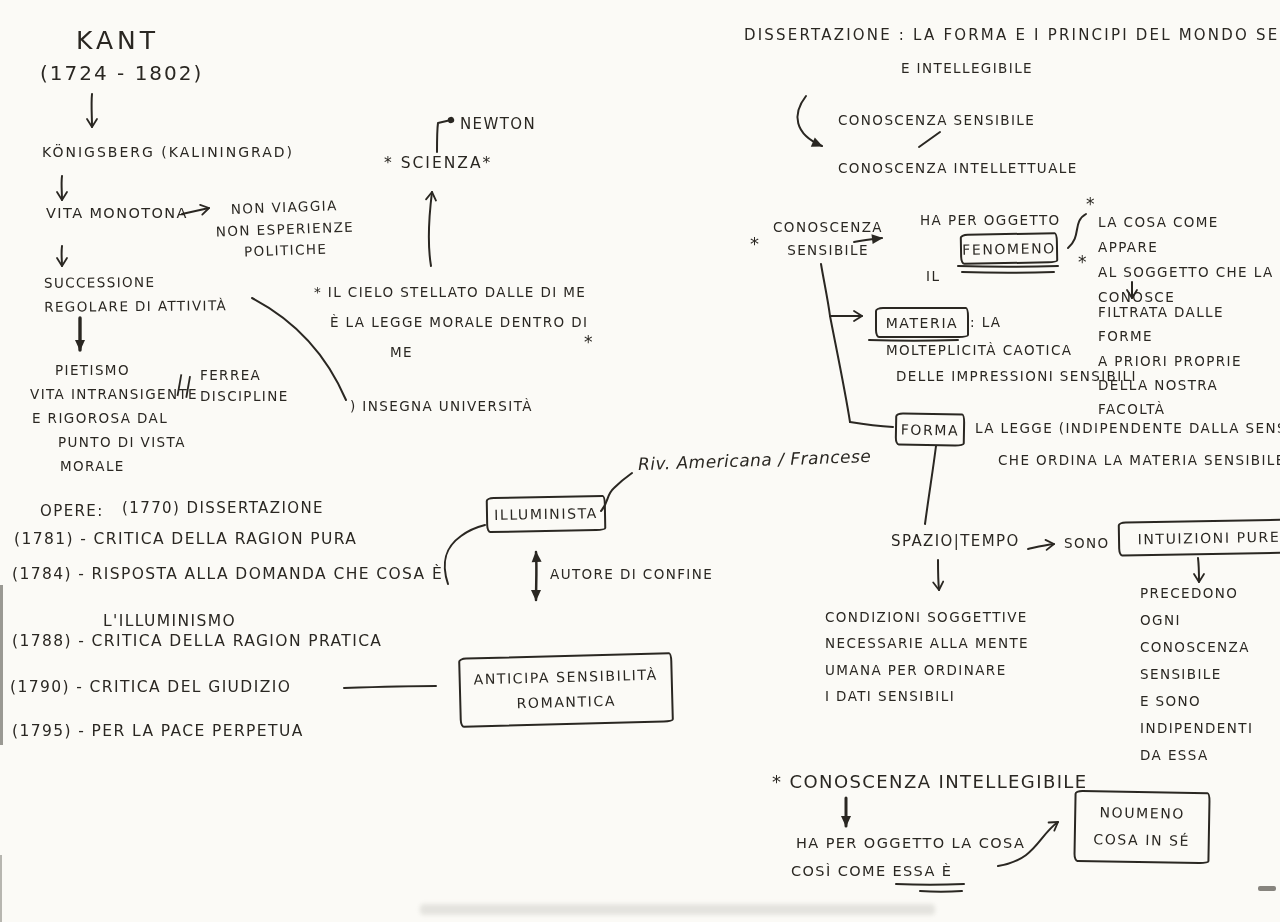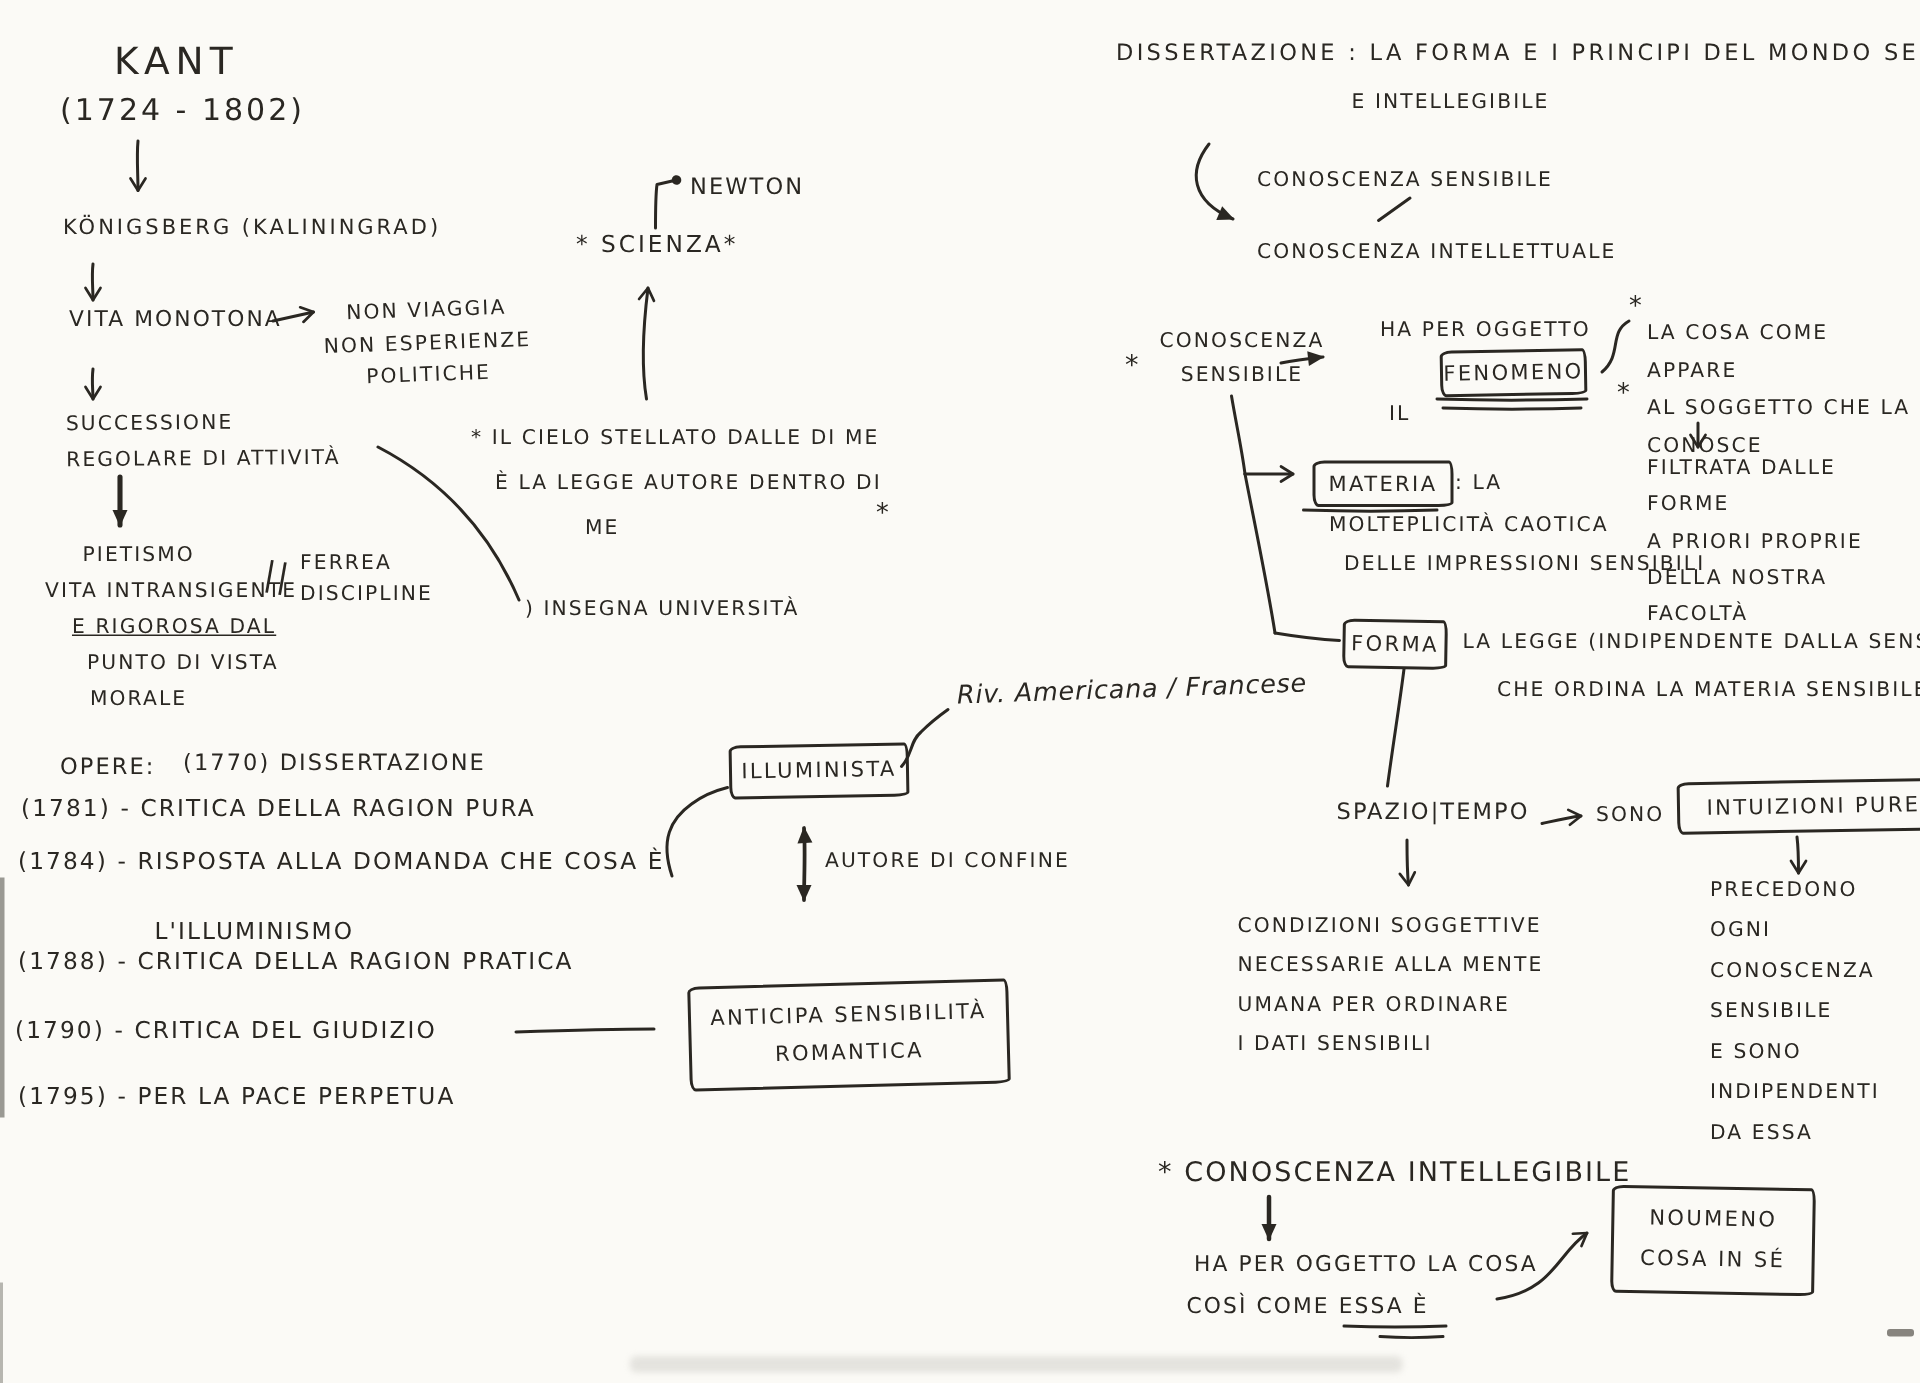--- a/index.html
+++ b/index.html
@@ -90,37 +90,37 @@
 <div class="t ml c" style="left:212px;top:197px;width:146px;transform:rotate(-2deg);line-height:1.6;">NON VIAGGIA
 NON ESPERIENZE
 POLITICHE</div>
 <div class="t ml" style="left:44px;top:270px;line-height:1.8;transform:rotate(-0.5deg);">SUCCESSIONE
 REGOLARE DI ATTIVITÀ</div>
 <div class="t" style="left:55px;top:360px;">PIETISMO</div>
 <div class="t" style="left:30px;top:384px;">VITA INTRANSIGENTE</div>
 <div class="t" style="left:176px;top:368px;font-size:22px;transform:rotate(10deg);">||</div>
 <div class="t ml" style="left:200px;top:365px;line-height:1.55;">FERREA
 DISCIPLINE</div>
-<div class="t" style="left:48px;top:408px;text-decoration:underline;">E RIGOROSA DAL</div>
+<div class="t" style="left:32px;top:408px;">E RIGOROSA DAL</div>
 <div class="t" style="left:58px;top:432px;">PUNTO DI VISTA</div>
 <div class="t" style="left:60px;top:456px;">MORALE</div>
 
 <div class="t" style="left:40px;top:500px;font-size:15px;">OPERE:</div>
 <div class="t" style="left:122px;top:497px;font-size:15px;">(1770) DISSERTAZIONE</div>
 <div class="t" style="left:14px;top:528px;font-size:15.5px;">(1781)  -  CRITICA DELLA RAGION PURA</div>
 <div class="t" style="left:12px;top:563px;font-size:15.5px;">(1784)  -  RISPOSTA ALLA DOMANDA CHE COSA È</div>
 <div class="t" style="left:103px;top:610px;font-size:15.5px;">L'ILLUMINISMO</div>
 <div class="t" style="left:12px;top:630px;font-size:15.5px;">(1788)  -  CRITICA DELLA RAGION PRATICA</div>
 <div class="t" style="left:10px;top:676px;font-size:15.5px;">(1790)  -  CRITICA DEL GIUDIZIO</div>
 <div class="t" style="left:12px;top:720px;font-size:15.5px;">(1795)  -  PER LA PACE PERPETUA</div>
 
 <div class="t" style="left:460px;top:113px;font-size:15px;">NEWTON</div>
 <div class="t" style="left:384px;top:152px;font-size:15.5px;letter-spacing:2px;">* SCIENZA*</div>
 <div class="t" style="left:314px;top:282px;">* IL CIELO STELLATO DALLE DI ME</div>
-<div class="t" style="left:330px;top:312px;">È LA LEGGE AUTORE DENTRO DI</div>
+<div class="t" style="left:330px;top:312px;">È LA LEGGE MORALE DENTRO DI</div>
 <div class="t" style="left:390px;top:342px;">ME</div>
 <div class="t" style="left:584px;top:330px;font-size:17px;">*</div>
 <div class="t" style="left:350px;top:396px;">) INSEGNA UNIVERSITÀ</div>
 
 <div class="box" style="left:486px;top:496px;width:116px;height:32px;transform:rotate(-1deg);">
     <span>ILLUMINISTA</span>
   </div>
 <div class="t" style="left:638px;top:448px;font-size:17px;font-style:italic;letter-spacing:0.5px;transform:rotate(-2deg);">Riv. Americana / Francese</div>
 <div class="t" style="left:550px;top:564px;">AUTORE DI CONFINE</div>
 <div class="box ml" style="left:459px;top:655px;width:210px;height:66px;transform:rotate(-1.5deg);line-height:1.8;"><span class="ml">ANTICIPA SENSIBILITÀ

